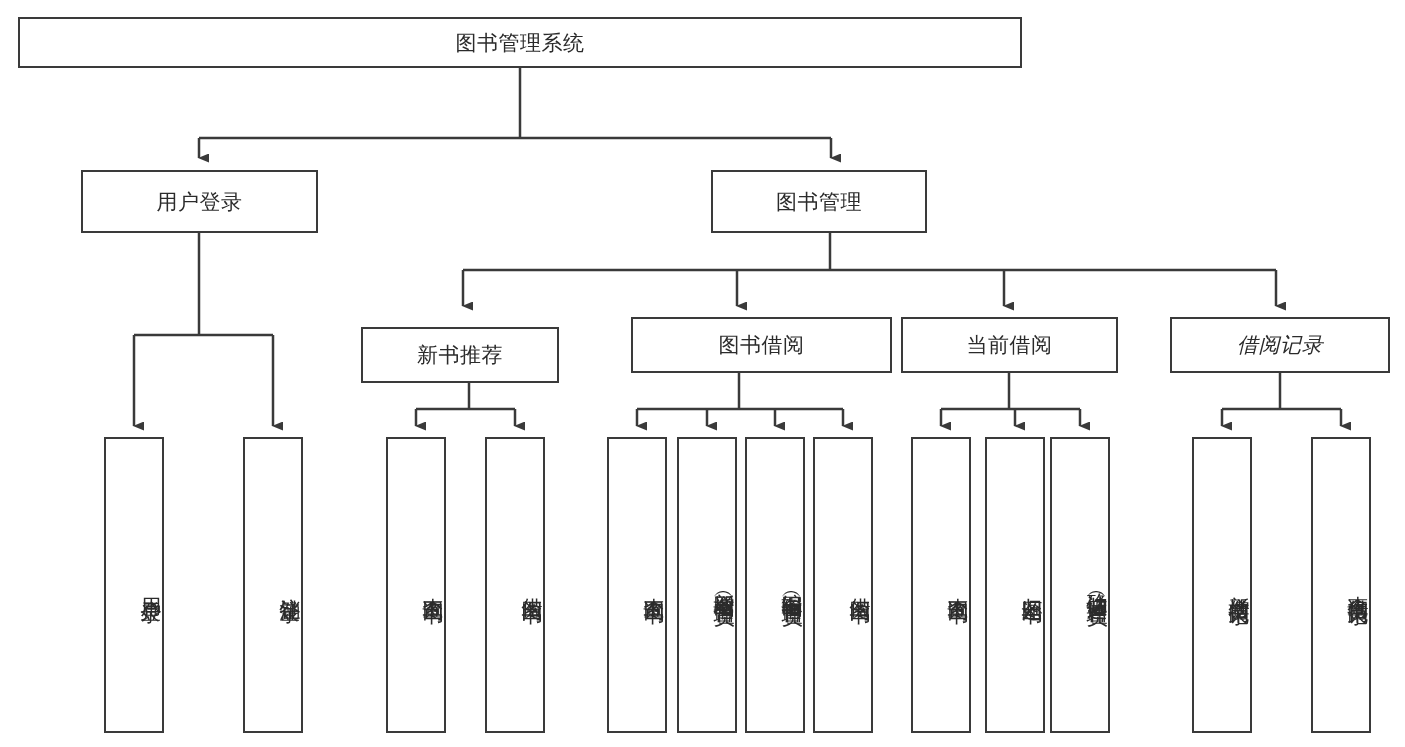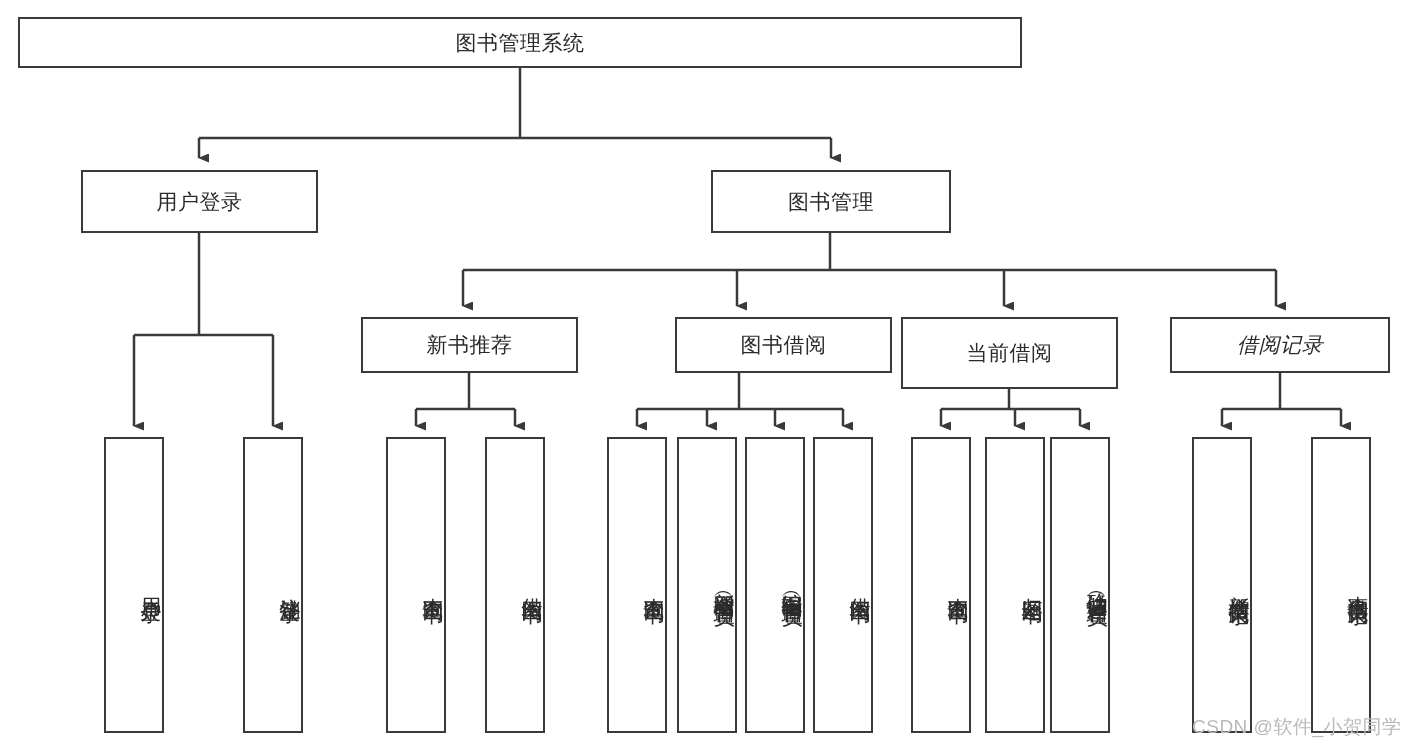--- a/index.html
+++ b/index.html
@@ -132,31 +132,31 @@
     </g>
   </svg>
 
   <div class="node horizontal" style="left:18px; top:17px; width:1004px; height:51px;">
     <span class="label">图书管理系统</span>
   </div>
 
   <div class="node horizontal" style="left:81px; top:170px; width:237px; height:63px;">
     <span class="label">用户登录</span>
   </div>
-  <div class="node horizontal" style="left:711px; top:170px; width:240px; height:63px;">
+  <div class="node horizontal" style="left:711px; top:170px; width:216px; height:63px;">
     <span class="label">图书管理</span>
   </div>
 
-  <div class="node horizontal" style="left:361px; top:317px; width:217px; height:56px;">
+  <div class="node horizontal" style="left:361px; top:327px; width:198px; height:56px;">
     <span class="label">新书推荐</span>
   </div>
-  <div class="node horizontal" style="left:631px; top:317px; width:217px; height:56px;margin-left:44px;">
+  <div class="node horizontal" style="left:631px; top:317px; width:261px; height:56px;">
     <span class="label">图书借阅</span>
   </div>
-  <div class="node horizontal" style="left:901px; top:317px; width:217px; height:72px;">
+  <div class="node horizontal" style="left:901px; top:317px; width:217px; height:56px;">
     <span class="label">当前借阅</span>
   </div>
   <div class="node horizontal" style="left:1170px; top:317px; width:220px; height:56px;font-style:italic;">
     <span class="label">借阅记录</span>
   </div>
 
   <div class="node vertical" style="left:104px; top:437px; width:60px; height:296px;">
     <span class="label">用户登录</span>
   </div>
   <div class="node vertical" style="left:243px; top:437px; width:60px; height:296px;">
@@ -189,17 +189,14 @@
   <div class="node vertical" style="left:1050px; top:437px; width:60px; height:296px;">
     <span class="label">确认归还（管理员）</span>
   </div>
   <div class="node vertical" style="left:1192px; top:437px; width:60px; height:296px;">
     <span class="label">新增借阅记录</span>
   </div>
   <div class="node vertical" style="left:1311px; top:437px; width:60px; height:296px;">
     <span class="label">查询借阅记录</span>
   </div>
 
-  <div class="watermark" style="left:1192px; top:714px;">
-    <span>CSDN @软件_小贺同学</span>
-  </div>
 
 </div>
 
 </body></html>

